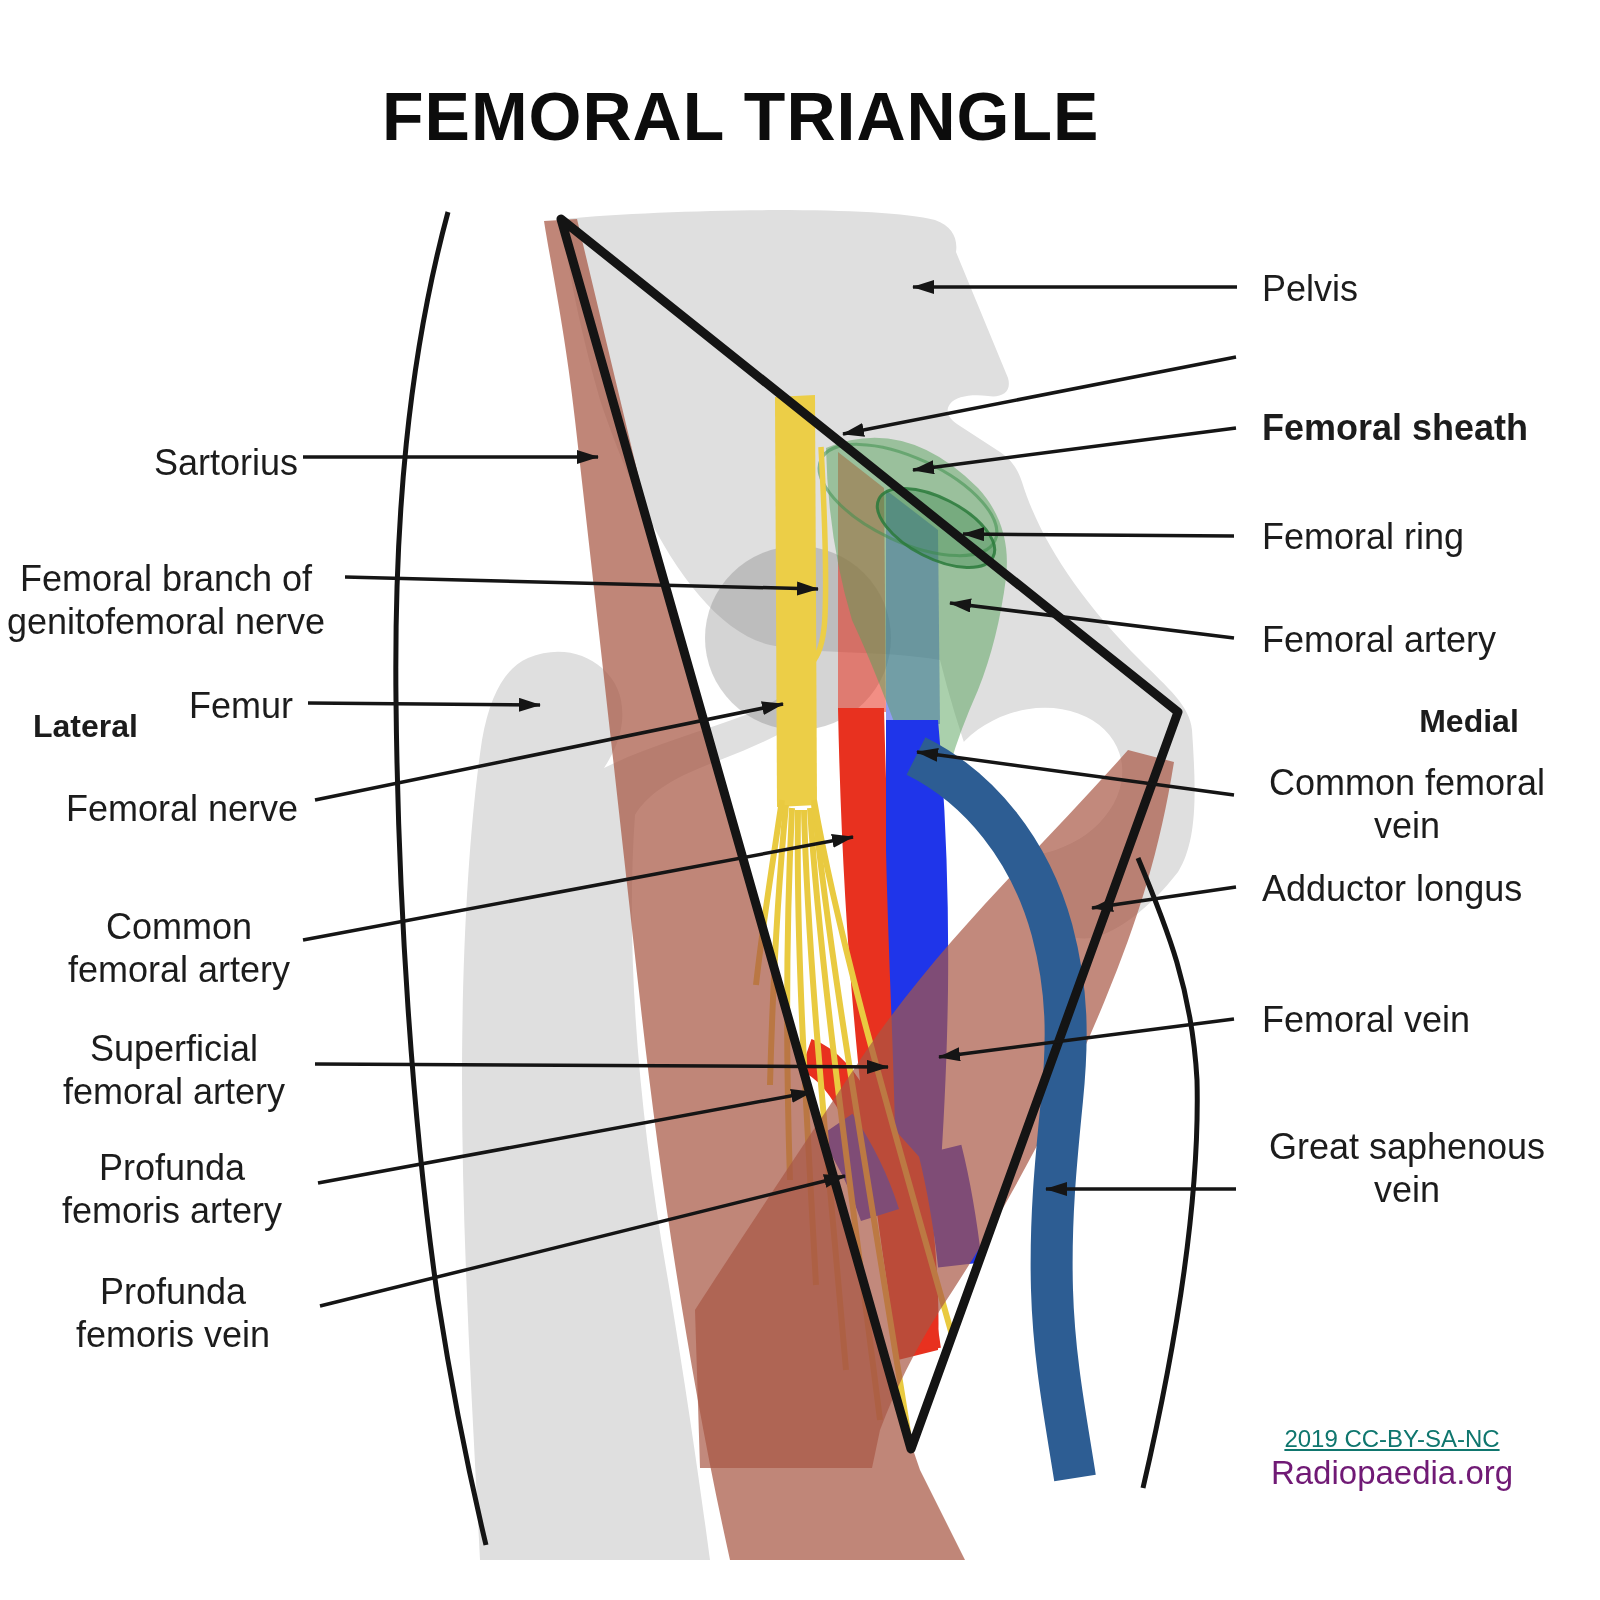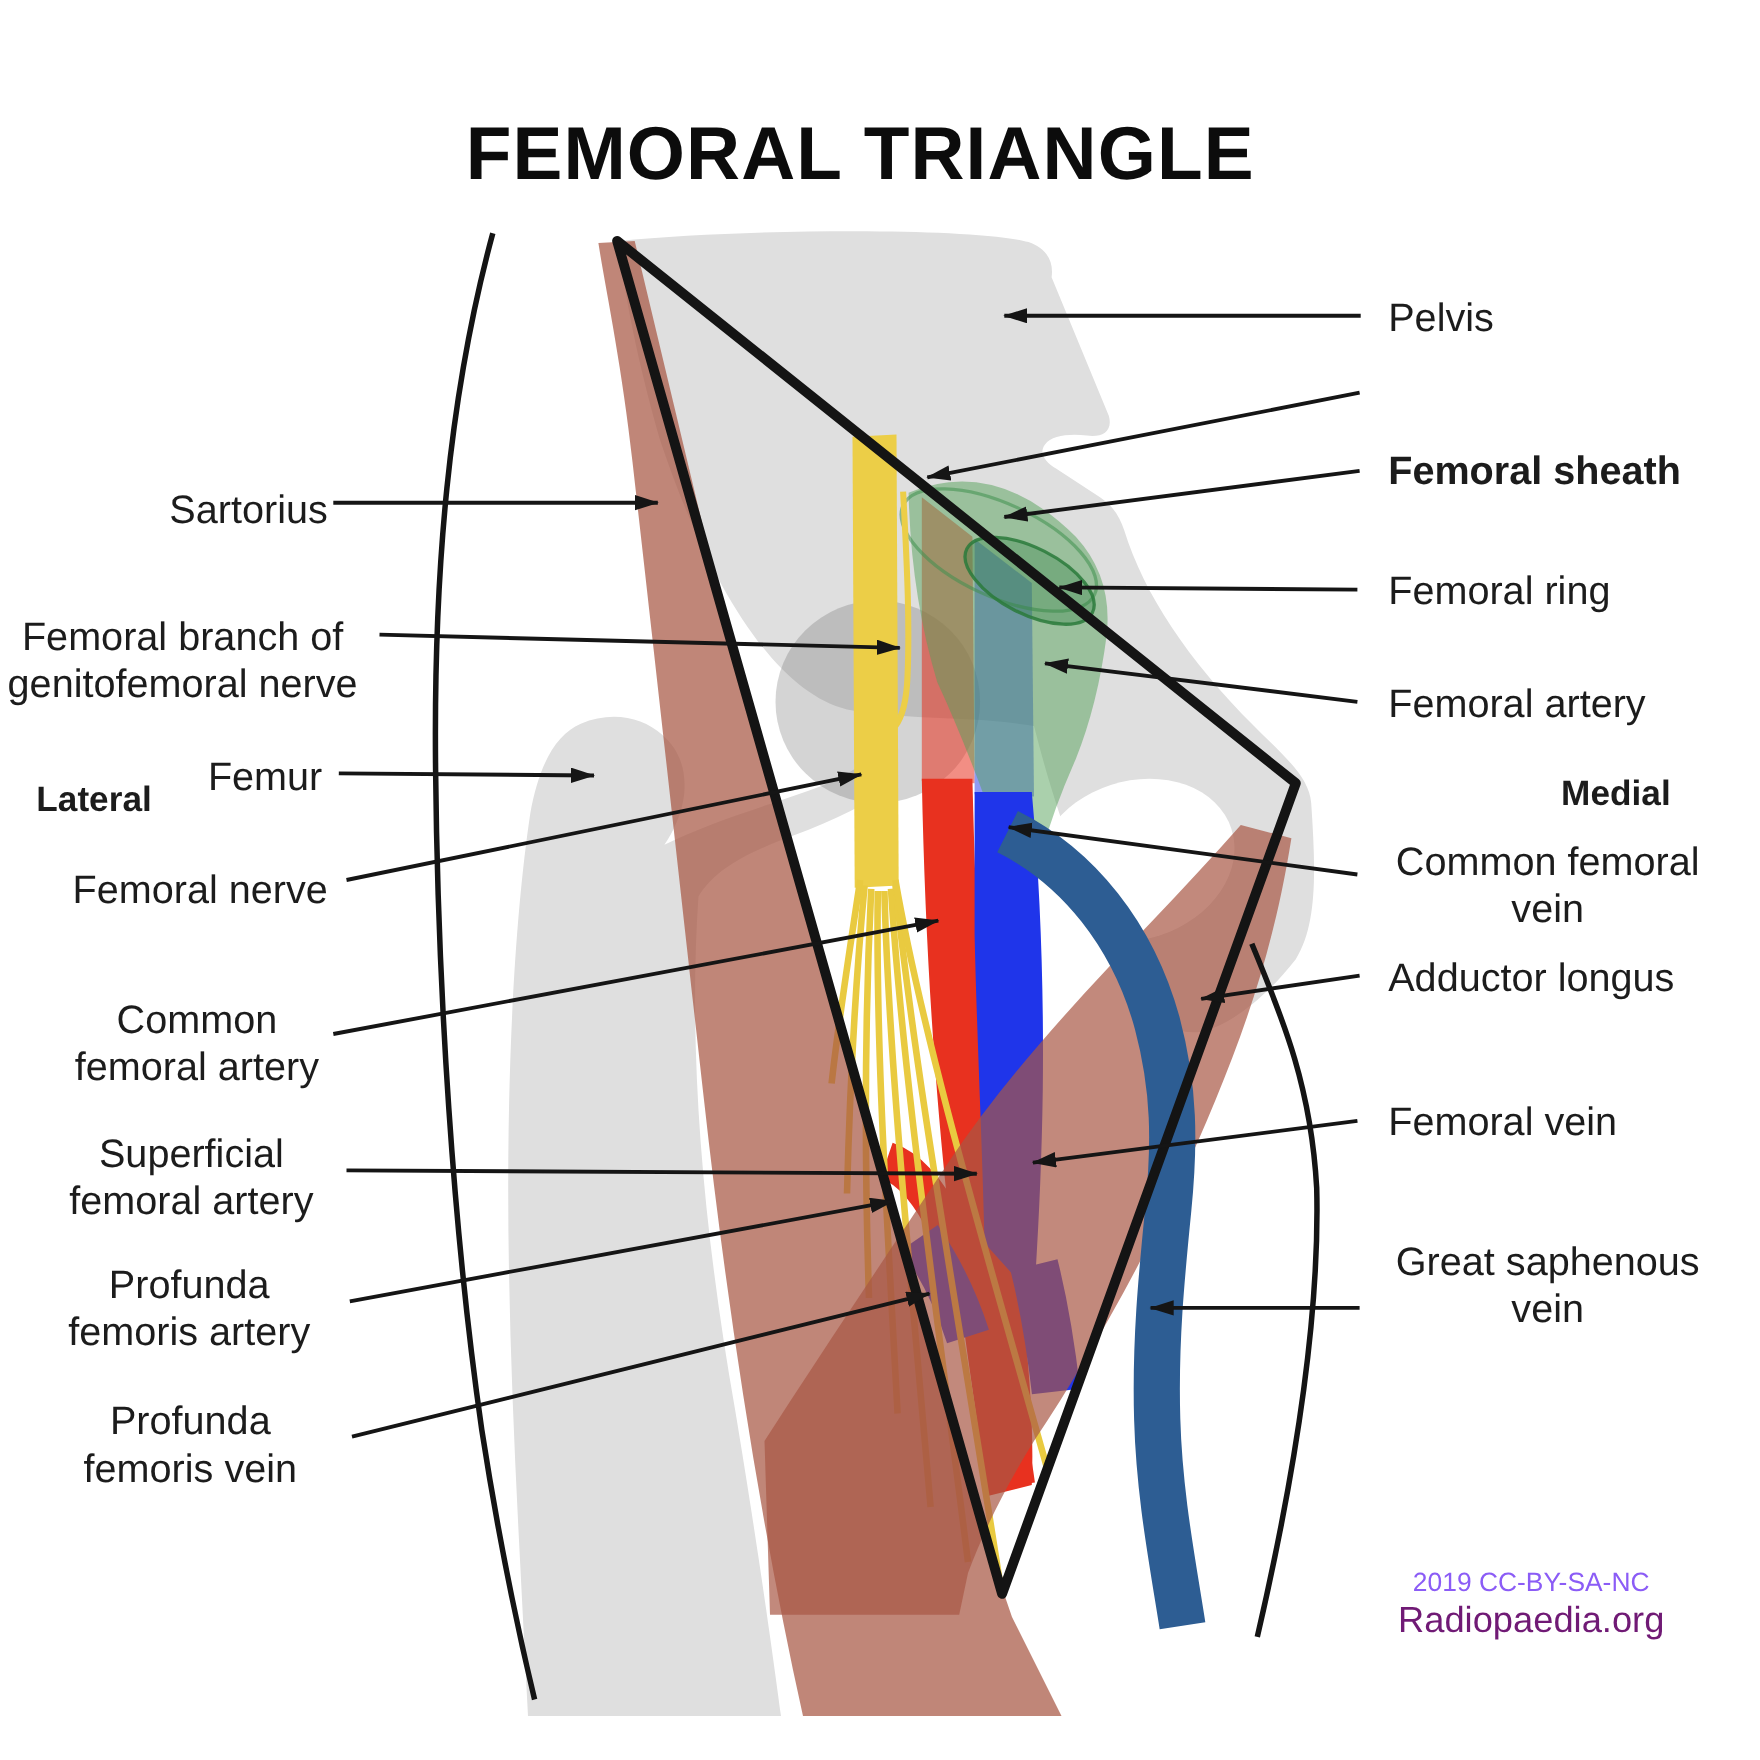--- a/index.html
+++ b/index.html
@@ -4,22 +4,22 @@
 <style>
   html,body{margin:0;padding:0;background:#fff;}
   #stage{position:relative;width:1600px;height:1600px;background:#fff;overflow:hidden;
          font-family:"Liberation Sans",sans-serif;}
   #art{position:absolute;left:0;top:0;}
   .lbl{position:absolute;font:36px/43px "Liberation Sans",sans-serif;color:#1c1c1c;
        white-space:pre-line;text-align:center;}
   .ctr{text-align:center;}
   .rgt{text-align:center;}
   .bold{font-weight:bold;font-size:32px;}
-  #title{position:absolute;left:382px;top:78px;width:800px;text-align:center;
-         font:bold 68px/76px "Liberation Sans",sans-serif;color:#0c0c0c;letter-spacing:1px;margin-top:24px;}
+  #title{position:absolute;left:382px;top:78px;width:800px;text-align:left;
+         font:bold 68px/76px "Liberation Sans",sans-serif;color:#0c0c0c;letter-spacing:1px;}
   
   #l-sartorius{right:1302px;top:441px;}
   #l-genito{left:-14px;top:557px;width:360px;}
   #l-lateral{left:33px;top:705px;}
   #l-femur{right:1307px;top:684px;}
   #l-femnerve{right:1302px;top:787px;}
   #l-cfa{left:-1px;top:905px;width:360px;}
   #l-sfa{left:-6px;top:1027px;width:360px;}
   #l-pfa{left:-8px;top:1146px;width:360px;}
   #l-pfv{left:-7px;top:1270px;width:360px;}
@@ -30,21 +30,21 @@
   #r-ring{left:1262px;top:515px;}
   #r-canal{left:1262px;top:618px;}
   #r-medial{left:1369px;top:700px;width:200px;}
   #r-cfv{left:1262px;top:761px;width:290px;}
   #r-adductor{left:1262px;top:867px;}
   #r-femvein{left:1262px;top:998px;}
   #r-gsv{left:1262px;top:1125px;width:290px;}
   
   #credit{position:absolute;left:1192px;top:1425px;width:400px;text-align:center;}
   #credit .author{font:italic bold 44px/50px "DejaVu Serif",serif;color:#161616;}
-  #credit .lic{font:24px/28px "Liberation Sans",sans-serif;color:#8b5cf6;}
+  #credit .lic{font:24px/28px "Liberation Sans",sans-serif;color:#0f766e;text-decoration:underline;}
   #credit .site{font:33px/40px "Liberation Sans",sans-serif;color:#701a75;}
 </style>
 </head>
 <body>
 
 <div id="stage">
 
 <svg id="art" width="1600" height="1600" viewBox="0 0 1600 1600">
   <defs>
     <marker id="ah" markerUnits="userSpaceOnUse" markerWidth="26" markerHeight="18" refX="21" refY="7" orient="auto">

